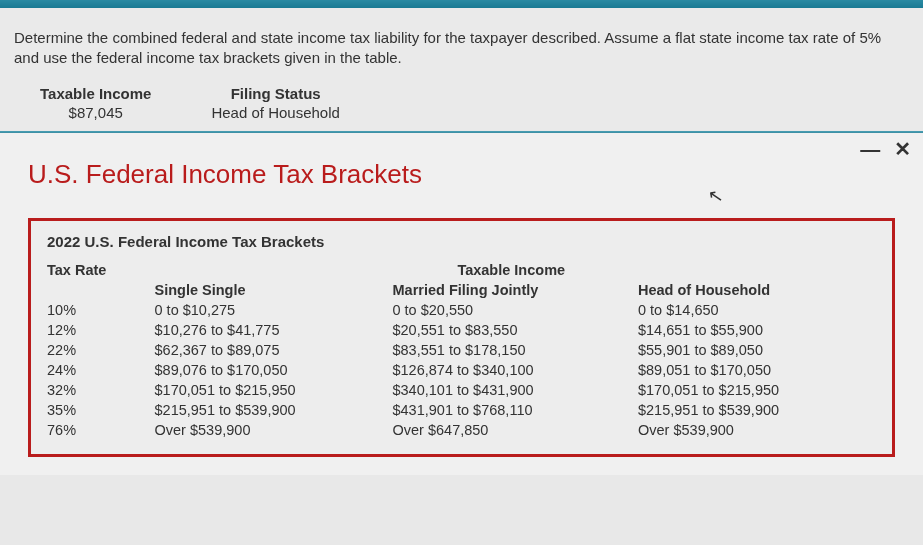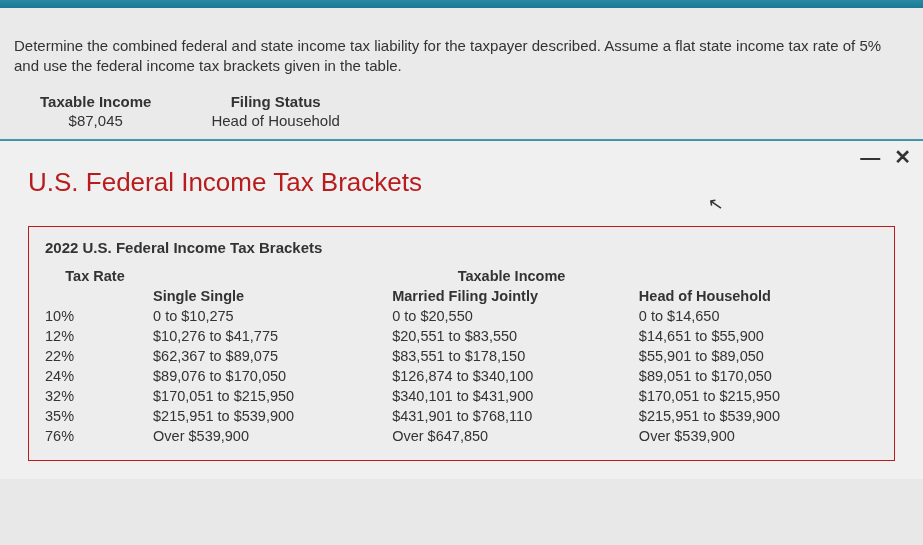--- a/index.html
+++ b/index.html
@@ -10,21 +10,21 @@
       background: #e8e8e8;
       color: #333;
       overflow: hidden;
       position: relative;
     }
     .topbar {
       height: 8px;
       background: linear-gradient(180deg, #2a8aa3 0%, #1a7a93 100%);
     }
     .question-block {
-      padding: 28px 14px 12px 14px;
+      padding: 20px 14px 12px 14px;
       background: #eaeaea;
       font-size: 15px;
       line-height: 1.35;
     }
     .given {
       display: flex;
       gap: 60px;
       padding: 4px 40px 10px 40px;
       background: #eaeaea;
     }
@@ -55,32 +55,32 @@
       line-height: 1;
       font-weight: bold;
     }
     .h1 {
       font-size: 26px;
       font-weight: normal;
       color: #b91c1c;
       margin-bottom: 28px;
     }
     .box {
-      border: 1px solid #b91c1c;
+      border: 3px solid #b91c1c;
       background: #ededed;
       padding: 12px 16px 14px 16px;
     }
     .box-title {
       font-weight: bold;
       font-size: 15px;
       margin-bottom: 10px;
     }
     .tbl { width: 100%; border-collapse: collapse; font-size: 14.5px; }
     .tbl td { padding: 2px 8px 2px 0; vertical-align: top; white-space: nowrap; }
-    .tbl .rate-hdr { font-weight: bold; text-align: center; }
+    .tbl .rate-hdr { font-weight: bold; }
     .tbl .col-hdr { font-weight: bold; }
     .cursor {
       position: absolute;
       top: 52px; right: 200px;
       font-size: 18px;
       color: #333;
       transform: rotate(-10deg);
       pointer-events: none;
     }
   </style>

